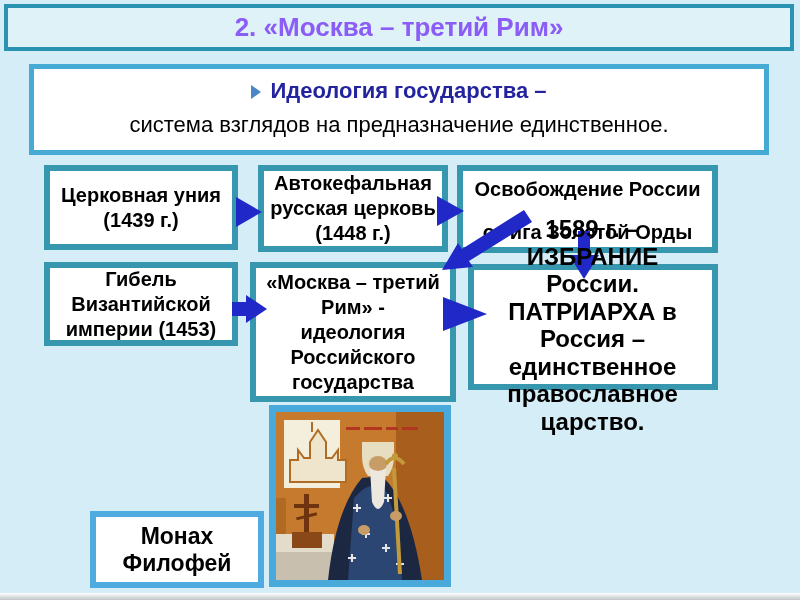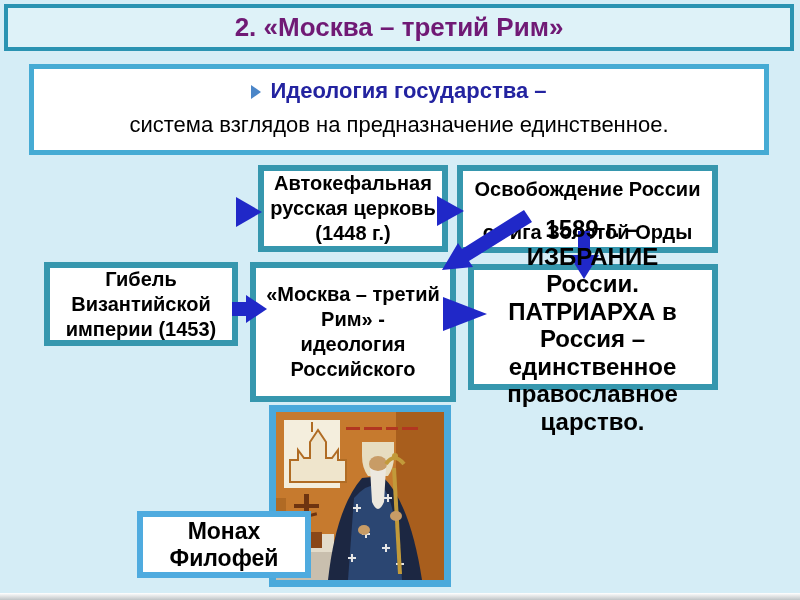--- a/index.html
+++ b/index.html
@@ -4,21 +4,21 @@
 <style>
   html,body{margin:0;padding:0;}
   body{width:800px;height:600px;font-family:"Liberation Sans",sans-serif;}
   .slide{position:relative;width:800px;height:600px;background:#d5edf6;overflow:hidden;}
   .slide-bottom-edge{position:absolute;left:0;right:0;bottom:0;height:7px;
     background:linear-gradient(#ffffff,#bfc4c6);}
 
   .title-bar{position:absolute;left:4px;top:4px;width:782px;height:39px;
     border:4px solid #2a93b2;background:#def2f8;
     display:flex;align-items:center;justify-content:center;
-    font-size:26px;font-weight:700;color:#701a75;text-align:center;}
+    font-size:26px;font-weight:700;color:#8b5cf6;text-align:center;}
 
   .def-box{position:absolute;left:29px;top:64px;width:730px;height:76px;
     border:5px solid #46abd4;background:#ffffff;text-align:center;
     font-size:22px;color:#000;padding-top:5px;box-sizing:content-box;}
   .def-line{line-height:34px;white-space:nowrap;}
   .def-term{color:#2323a0;font-weight:700;margin-top:40px;}
   .def-suffix{color:#2323a0;font-weight:700;}
   .bullet{display:inline-block;width:0;height:0;margin-right:9px;
     border-top:7px solid transparent;border-bottom:7px solid transparent;
     border-left:10px solid #4b86c8;vertical-align:middle;}
@@ -45,41 +45,45 @@
   .arr-de-stem{position:absolute;left:232px;top:302px;width:16px;height:14px;
     background:#2028c8;z-index:20;}
   .arr-de-head{position:absolute;left:246px;top:295px;width:0;height:0;z-index:20;
     border-top:14px solid transparent;border-bottom:14px solid transparent;
     border-left:21px solid #2028c8;}
   .arr-diag{position:absolute;left:428px;top:208px;z-index:20;}
   .arr-down{position:absolute;left:569px;top:231px;z-index:15;}
 
   .monk-frame{position:absolute;left:269px;top:405px;width:182px;height:182px;
     box-sizing:border-box;border:7px solid #4aa9db;background:#c67a2e;z-index:10;}
-  .filofei-box{position:absolute;left:90px;top:511px;width:174px;height:67px;
+  .filofei-box{position:absolute;left:90px;top:511px;width:174px;height:77px;
     box-sizing:border-box;border:6px solid #4fabdf;background:#ffffff;
     display:flex;flex-direction:column;align-items:center;justify-content:center;
-    font-weight:700;font-size:23px;line-height:27px;color:#000;text-align:center;z-index:10;margin-left:47px;}
+    font-weight:700;font-size:23px;line-height:27px;color:#000;text-align:center;z-index:10;}
 </style>
 </head>
 <body>
 
 <div class="slide">
 
   <div class="title-bar">
     <span>2. «Москва – третий Рим»</span>
   </div>
 
   <div class="def-box">
     <div class="def-line">
       <span class="bullet"></span><span class="def-term">Идеология государства</span><span class="def-suffix"> –</span>
     </div>
     <div class="def-line">система взглядов на предназначение единственное.</div>
   </div>
 
+  <div class="fbox box-a">
+    <div>Церковная уния</div>
+    <div>(1439 г.)</div>
+  </div>
   <div class="fbox box-b">
     <div>Автокефальная</div>
     <div>русская церковь</div>
     <div>(1448 г.)</div>
   </div>
   <div class="fbox box-c">
     <div>Освобождение России</div>
     <div>от ига Золотой Орды</div>
     <div>(1480 г.)</div>
   </div>
@@ -87,20 +91,21 @@
   <div class="fbox box-d">
     <div>Гибель</div>
     <div>Византийской</div>
     <div>империи (1453)</div>
   </div>
   <div class="fbox box-e">
     <div>«Москва – третий</div>
     <div>Рим» -</div>
     <div>идеология</div>
     <div>Российского</div>
+    <div>государства</div>
   </div>
   <div class="fbox box-f"></div>
 
   <div class="overlay-text">
     <div>1589 г. –</div>
     <div>ИЗБРАНИЕ</div>
     <div>России.</div>
     <div>ПАТРИАРХА в</div>
     <div>Россия –</div>
     <div>единственное</div>

